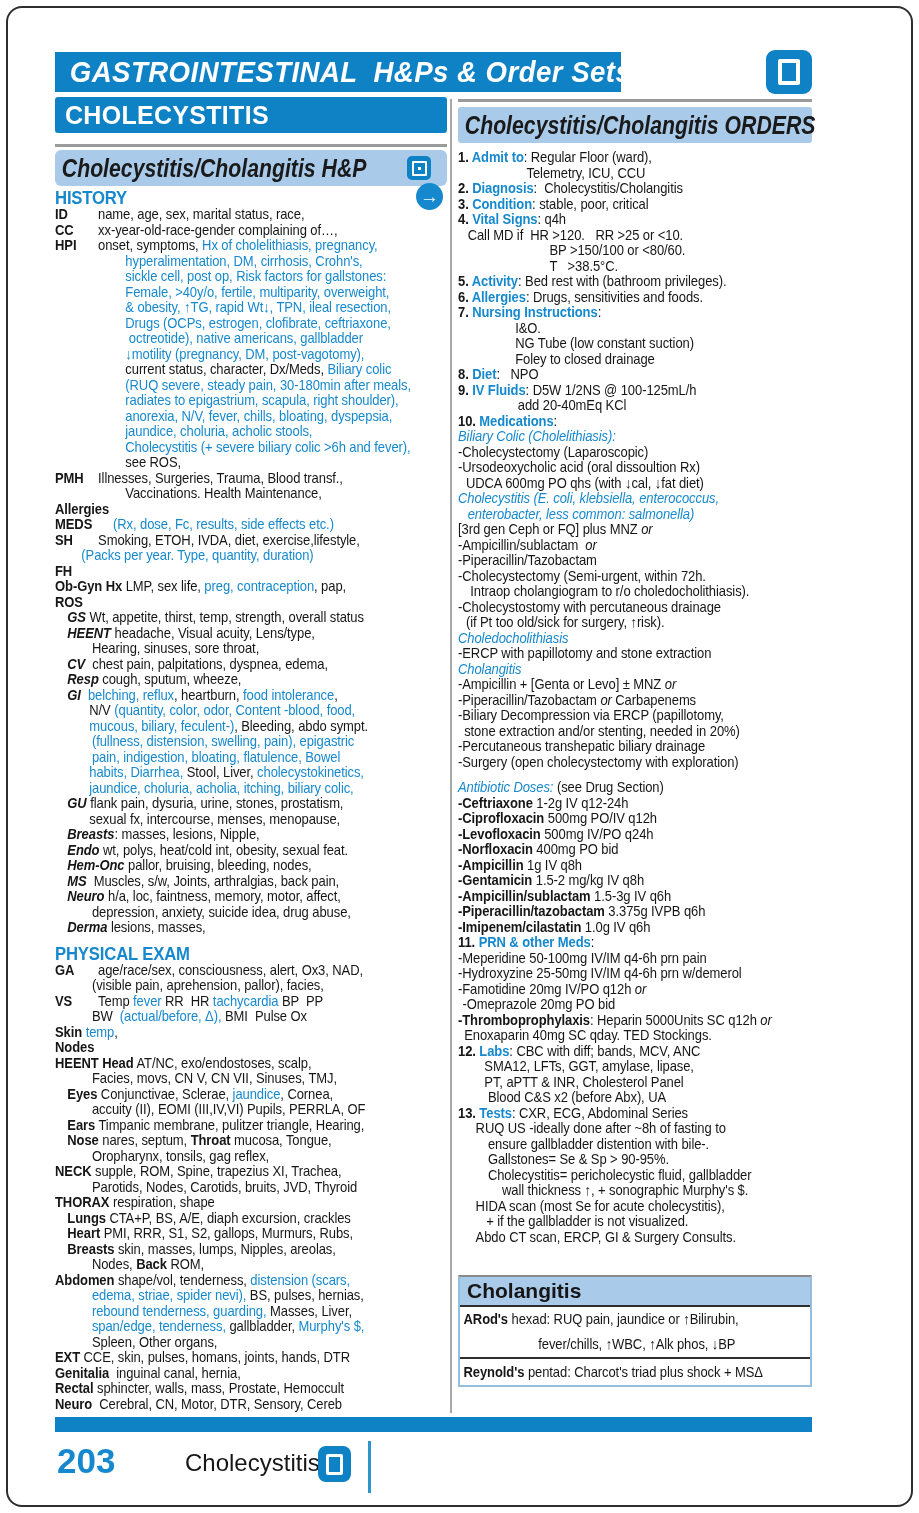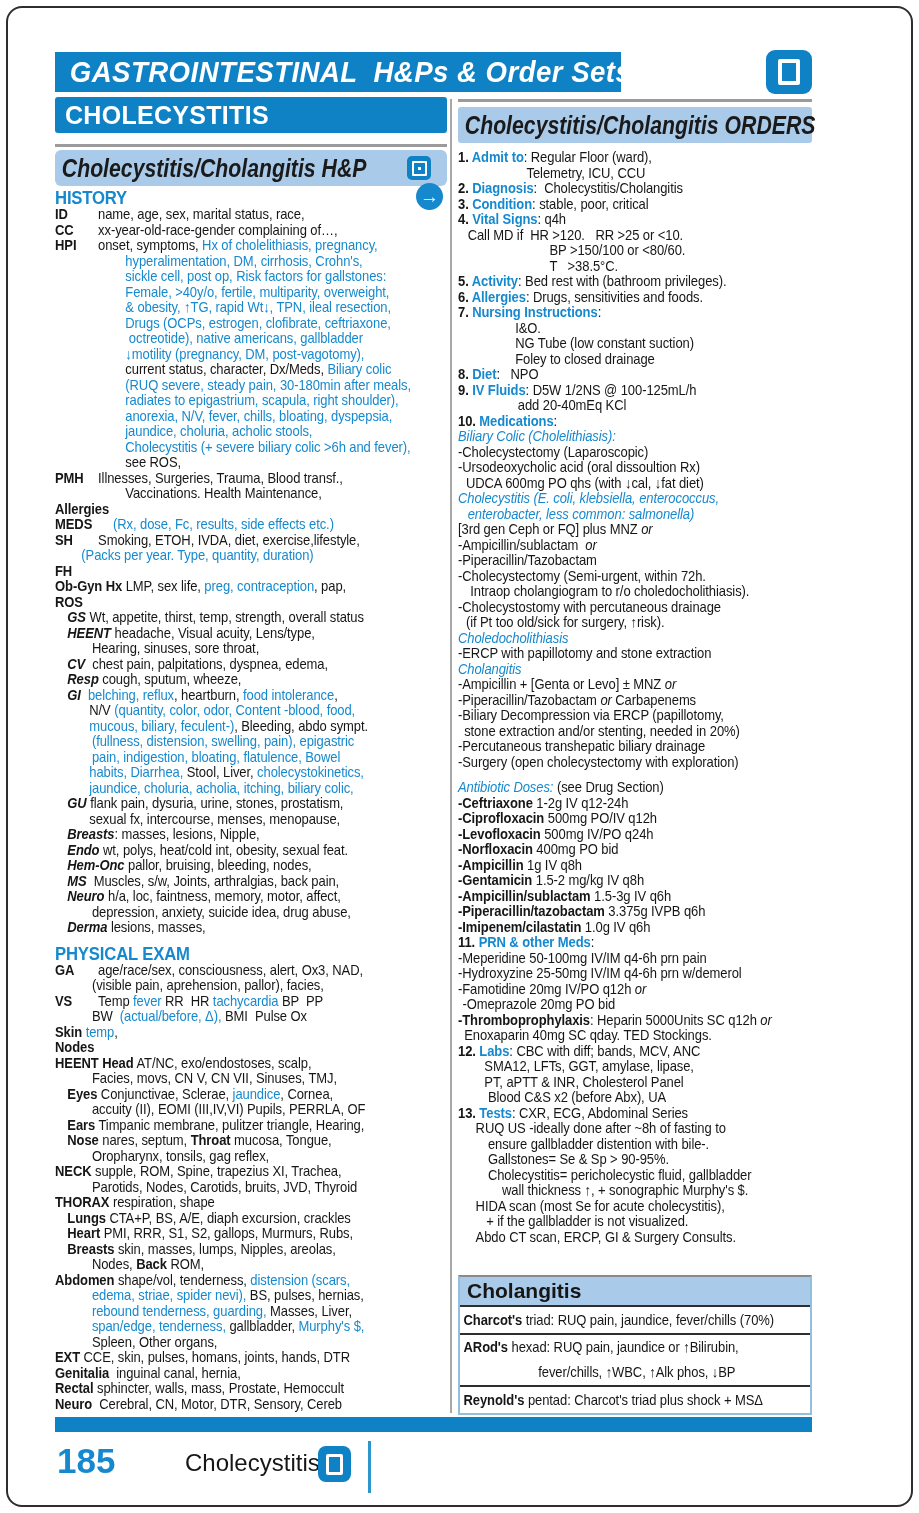--- a/index.html
+++ b/index.html
@@ -257,40 +257,35 @@
         <div class="tl" style="padding-left: 34px;"><span class="s-n">Cholecystitis= pericholecystic fluid, gallbladder</span></div>
         <div class="tl" style="padding-left: 50px;"><span class="s-n">wall thickness ↑, + sonographic Murphy's $.</span></div>
         <div class="tl" style="padding-left: 20px;"><span class="s-n">HIDA scan (most Se for acute cholecystitis),</span></div>
         <div class="tl" style="padding-left: 32px;"><span class="s-n">+ if the gallbladder is not visualized.</span></div>
         <div class="tl" style="padding-left: 20px;"><span class="s-n">Abdo CT scan, ERCP, GI &amp; Surgery Consults.</span></div>
       </div>
 
     <div class="chol-box">
       <div class="chol-title">Cholangitis</div>
       <div>
-          <div class="box-row" style="height: 26px;">
-            <div class="content" style="width: 398px;">
-              <div class="tl" style="line-height: 26px; padding-left: 4px;"><span class="s-b">Charcot's</span><span class="s-n"> triad: RUQ pain, jaundice, fever/chills (70%)</span></div>
-            </div>
-          </div>
           <div class="box-row" style="height: 50px;">
             <div class="content" style="width: 398px;">
               <div class="tl" style="line-height: 25px; padding-left: 4px;"><span class="s-b">ARod's</span><span class="s-n"> hexad: RUQ pain, jaundice or ↑Bilirubin,</span></div>
               <div class="tl" style="padding-left: 89px; line-height: 25px;"><span class="s-n">fever/chills, ↑WBC, ↑Alk phos, ↓BP</span></div>
             </div>
           </div>
           <div class="box-row" style="height: 26px;">
             <div class="content" style="width: 398px;">
               <div class="tl" style="line-height: 26px; padding-left: 4px;"><span class="s-b">Reynold's</span><span class="s-n"> pentad: Charcot's triad plus shock + MSΔ</span></div>
             </div>
           </div>
         </div>
     </div>
   </div>
 
   <div class="footer-bar"></div>
-  <div class="page-number">185</div>
+  <div class="page-number">203</div>
   <div class="footer-label">Cholecystitis</div>
   <div class="dev-icon ftr-icon">
       <span class="sq"></span>
     </div>
   <div class="footer-vline"></div>
 </div>
 
 </body></html>

